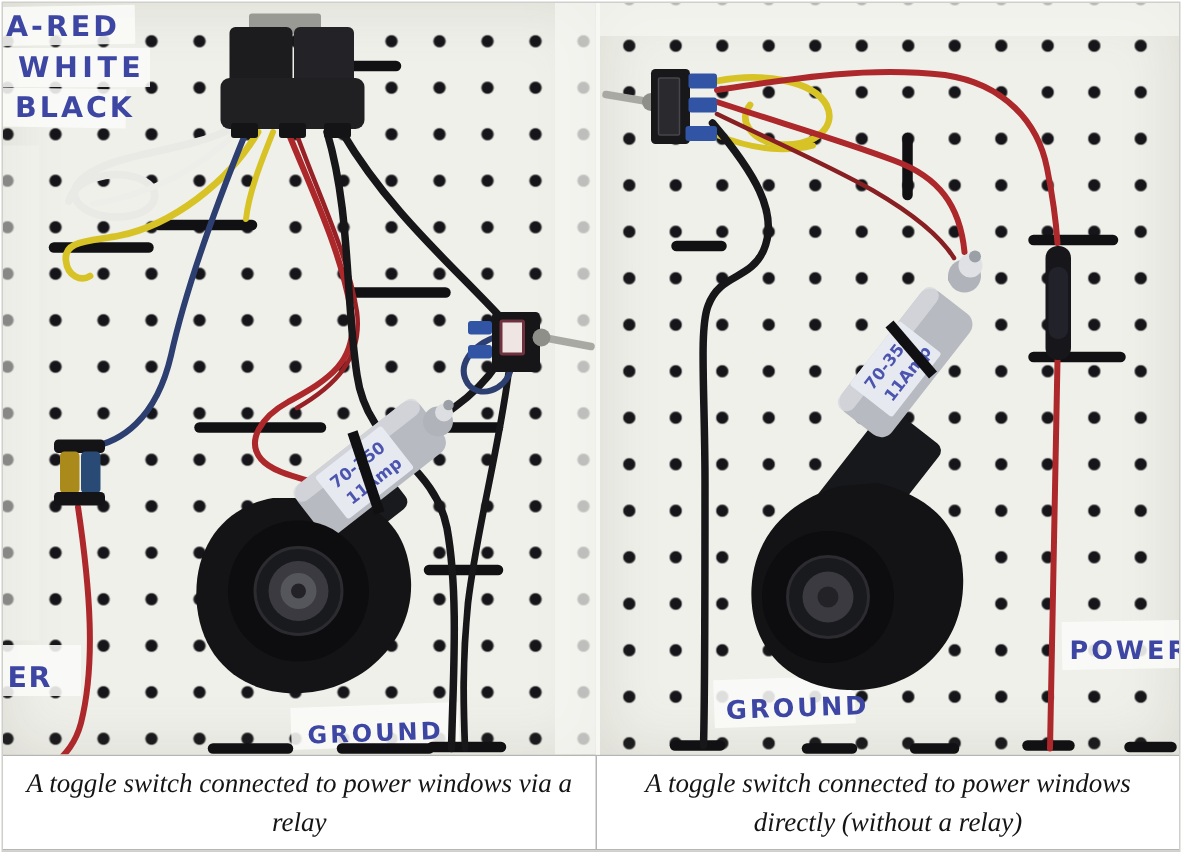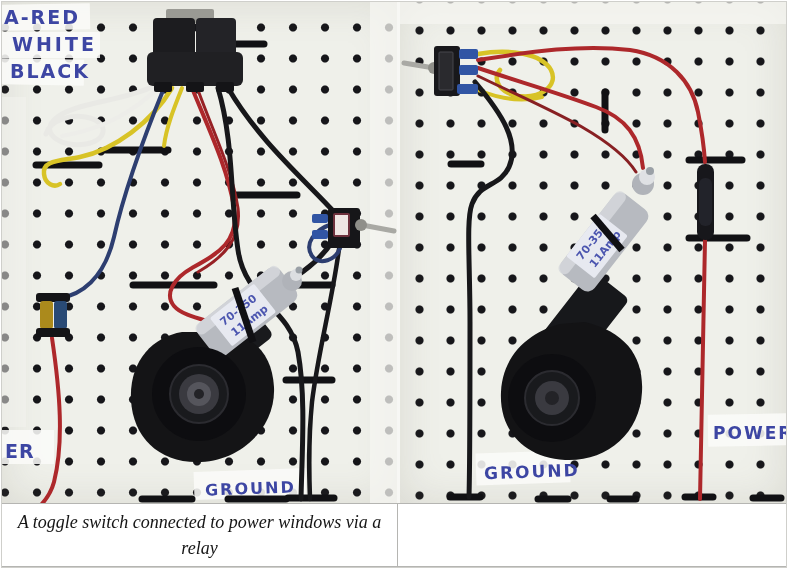--- a/index.html
+++ b/index.html
@@ -201,16 +201,17 @@
           </g>
 
           <text class="hand" x="84" y="476" font-size="17" letter-spacing="2" transform="rotate(-2 120 470)">GROUND</text>
           <text class="hand" x="313" y="437" font-size="17" letter-spacing="2">POWER</text>
         </svg>
       </div>
     </div>
 
     <div class="caption-row">
       <div class="caption-cell caption-left">A toggle switch connected to power windows via a relay</div>
+      <div class="caption-cell caption-right">A toggle switch connected to power windows directly (without a relay)</div>
     </div>
 
   </div>
 </div>
 
 </body></html>

